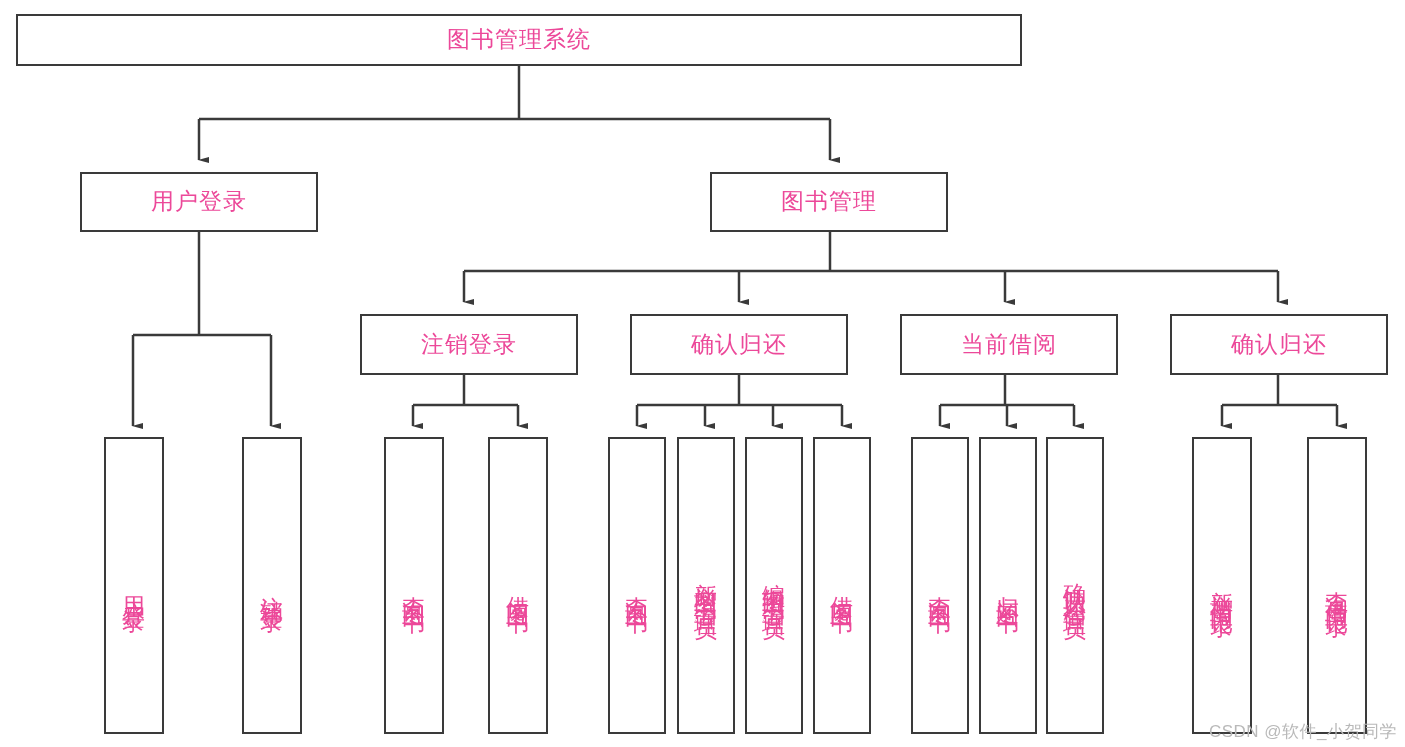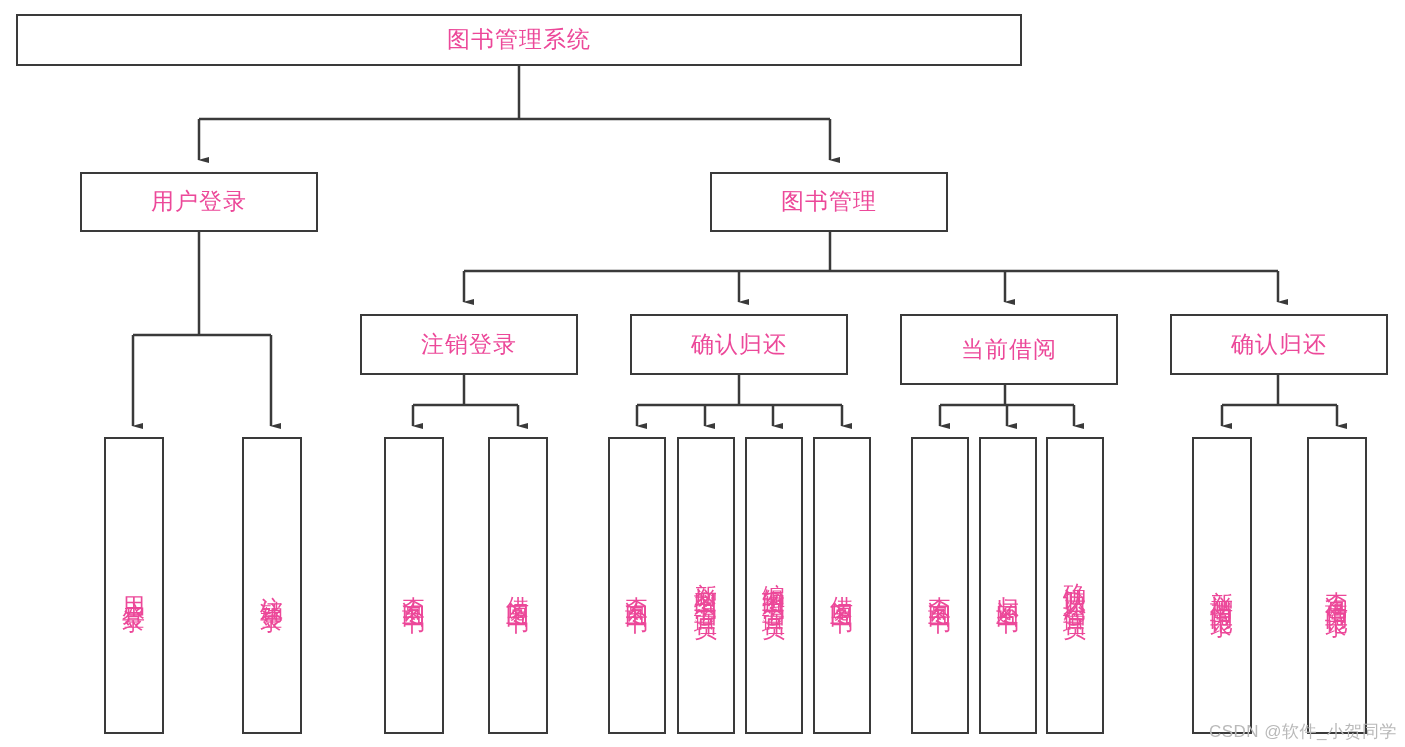--- a/index.html
+++ b/index.html
@@ -128,21 +128,21 @@
   <div class="node node-h" style="left:710px; top:172px; width:238px; height:60px;">
     <span>图书管理</span>
   </div>
 
   <div class="node node-h" style="left:360px; top:314px; width:218px; height:61px;">
     <span>注销登录</span>
   </div>
   <div class="node node-h" style="left:630px; top:314px; width:218px; height:61px;">
     <span>确认归还</span>
   </div>
-  <div class="node node-h" style="left:900px; top:314px; width:218px; height:71px;">
+  <div class="node node-h" style="left:900px; top:314px; width:218px; height:61px;">
     <span>当前借阅</span>
   </div>
   <div class="node node-h" style="left:1170px; top:314px; width:218px; height:61px;">
     <span>确认归还</span>
   </div>
 
   <div class="node node-v" style="left:104px; top:437px; width:60px; height:297px;">
     <span class="vtxt">用户登录</span>
   </div>
   <div class="node node-v" style="left:242px; top:437px; width:60px; height:297px;">

